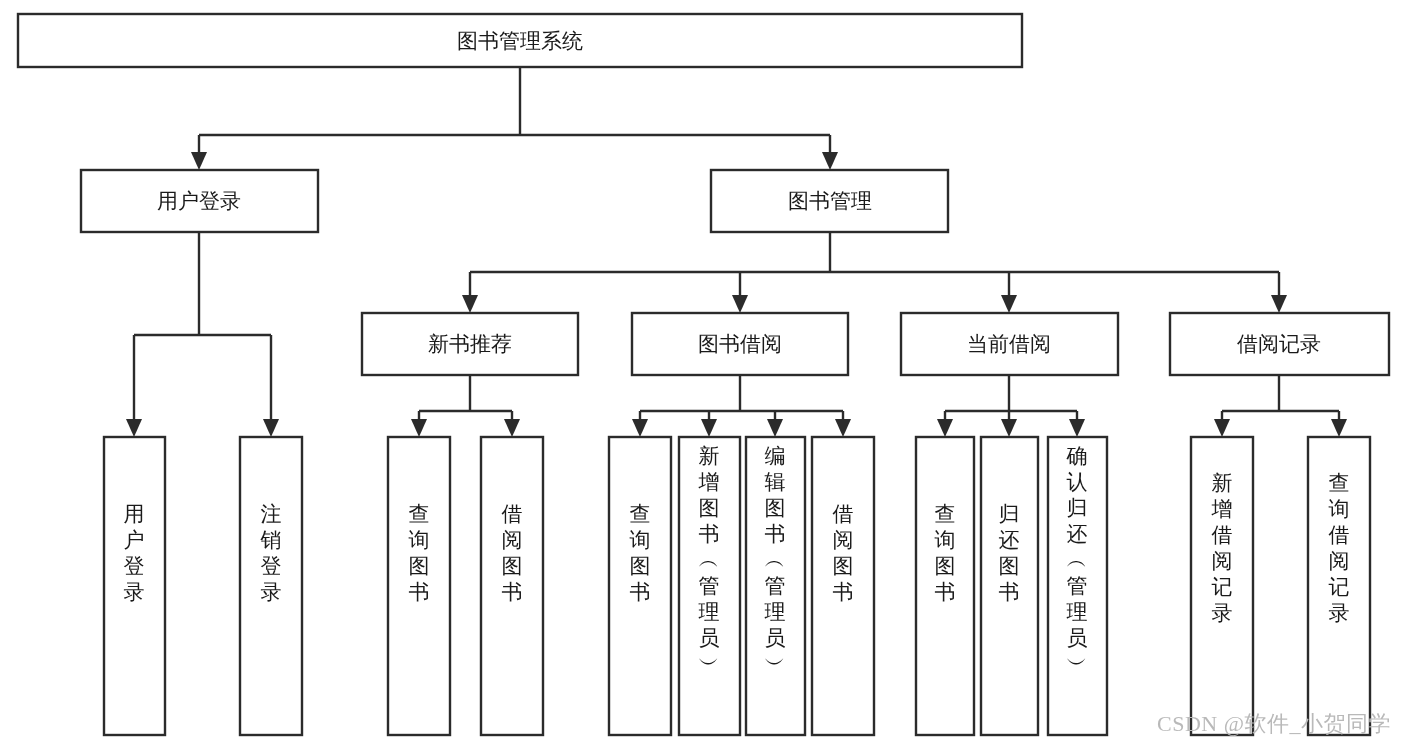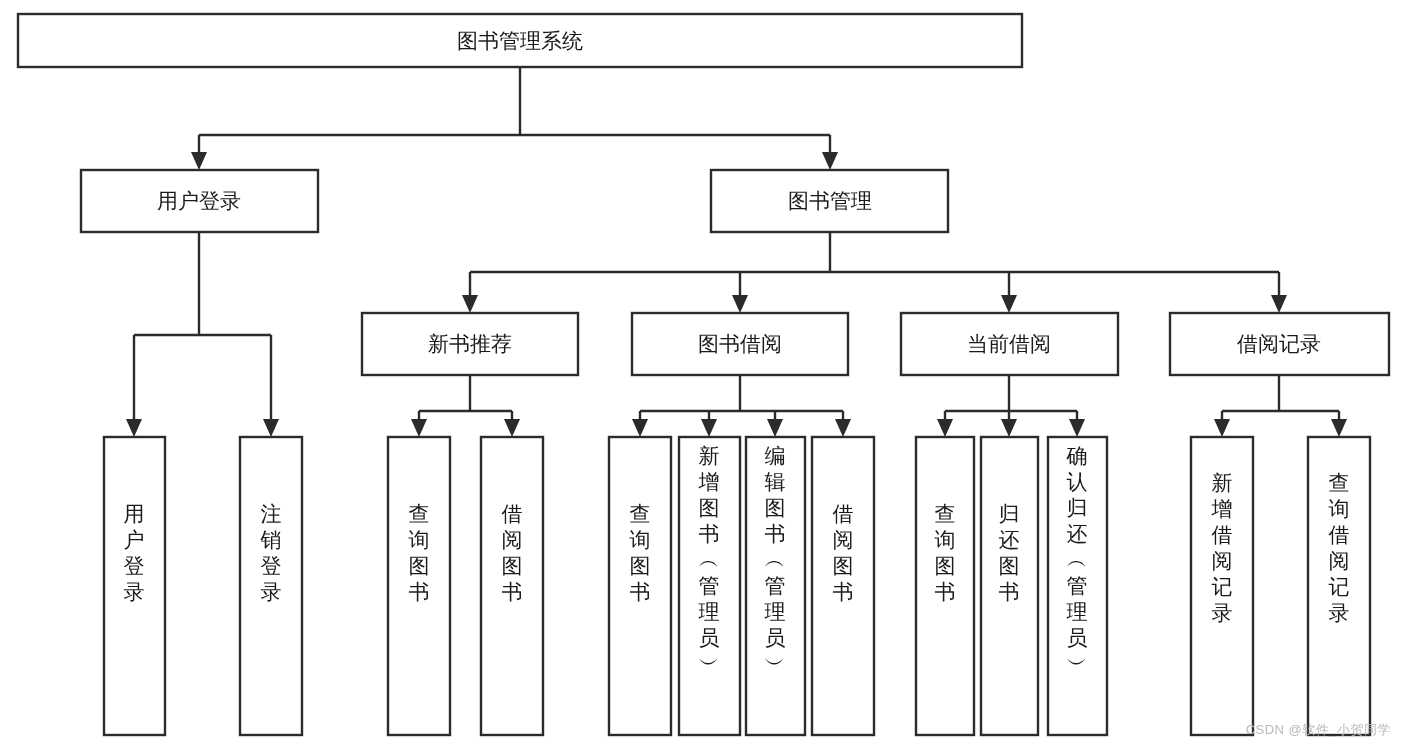--- a/index.html
+++ b/index.html
@@ -52,22 +52,22 @@
     fill: #1a1a1a;
     font-family: "DejaVu Sans", "Liberation Sans", sans-serif;
     font-size: 21px;
     text-anchor: middle;
     white-space: pre;
   }
   .watermark {
     position: absolute;
     right: 14px;
     bottom: 8px;
-    font-family: Liberation Sans, sans-serif;
-    font-size: 13px;
+    font-family: Liberation Serif, serif;
+    font-size: 22px;
     color: #b9b9b9;
     letter-spacing: 0.5px;
     user-select: none;
     pointer-events: none;
   }
 </style>
 </head>
 <body>
 
 <div id="diagram-root">

